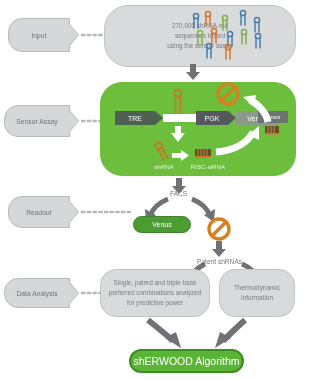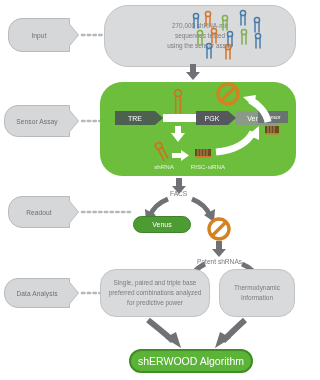--- a/index.html
+++ b/index.html
@@ -362,17 +362,17 @@
   </div>
 
   <svg class="layer">
     <path d="M148 320 C158 328 168 336 173 341" stroke="#6f7175" stroke-width="6" fill="none"></path>
     <polygon points="165,338 181,348 176,332" fill="#6f7175"></polygon>
 
     <path d="M245 320 C236 328 228 336 223 341" stroke="#6f7175" stroke-width="6" fill="none"></path>
     <polygon points="231,338 215,348 220,332" fill="#6f7175"></polygon>
   </svg>
 
-  <div class="pill pill-sherwood" style="left:129px;top:349px;width:124px;height:24px;">
+  <div class="pill pill-sherwood" style="left:129px;top:349px;width:115px;height:24px;">
     <span>shERWOOD Algorithm</span>
   </div>
 
 </div>
 
 </body></html>

